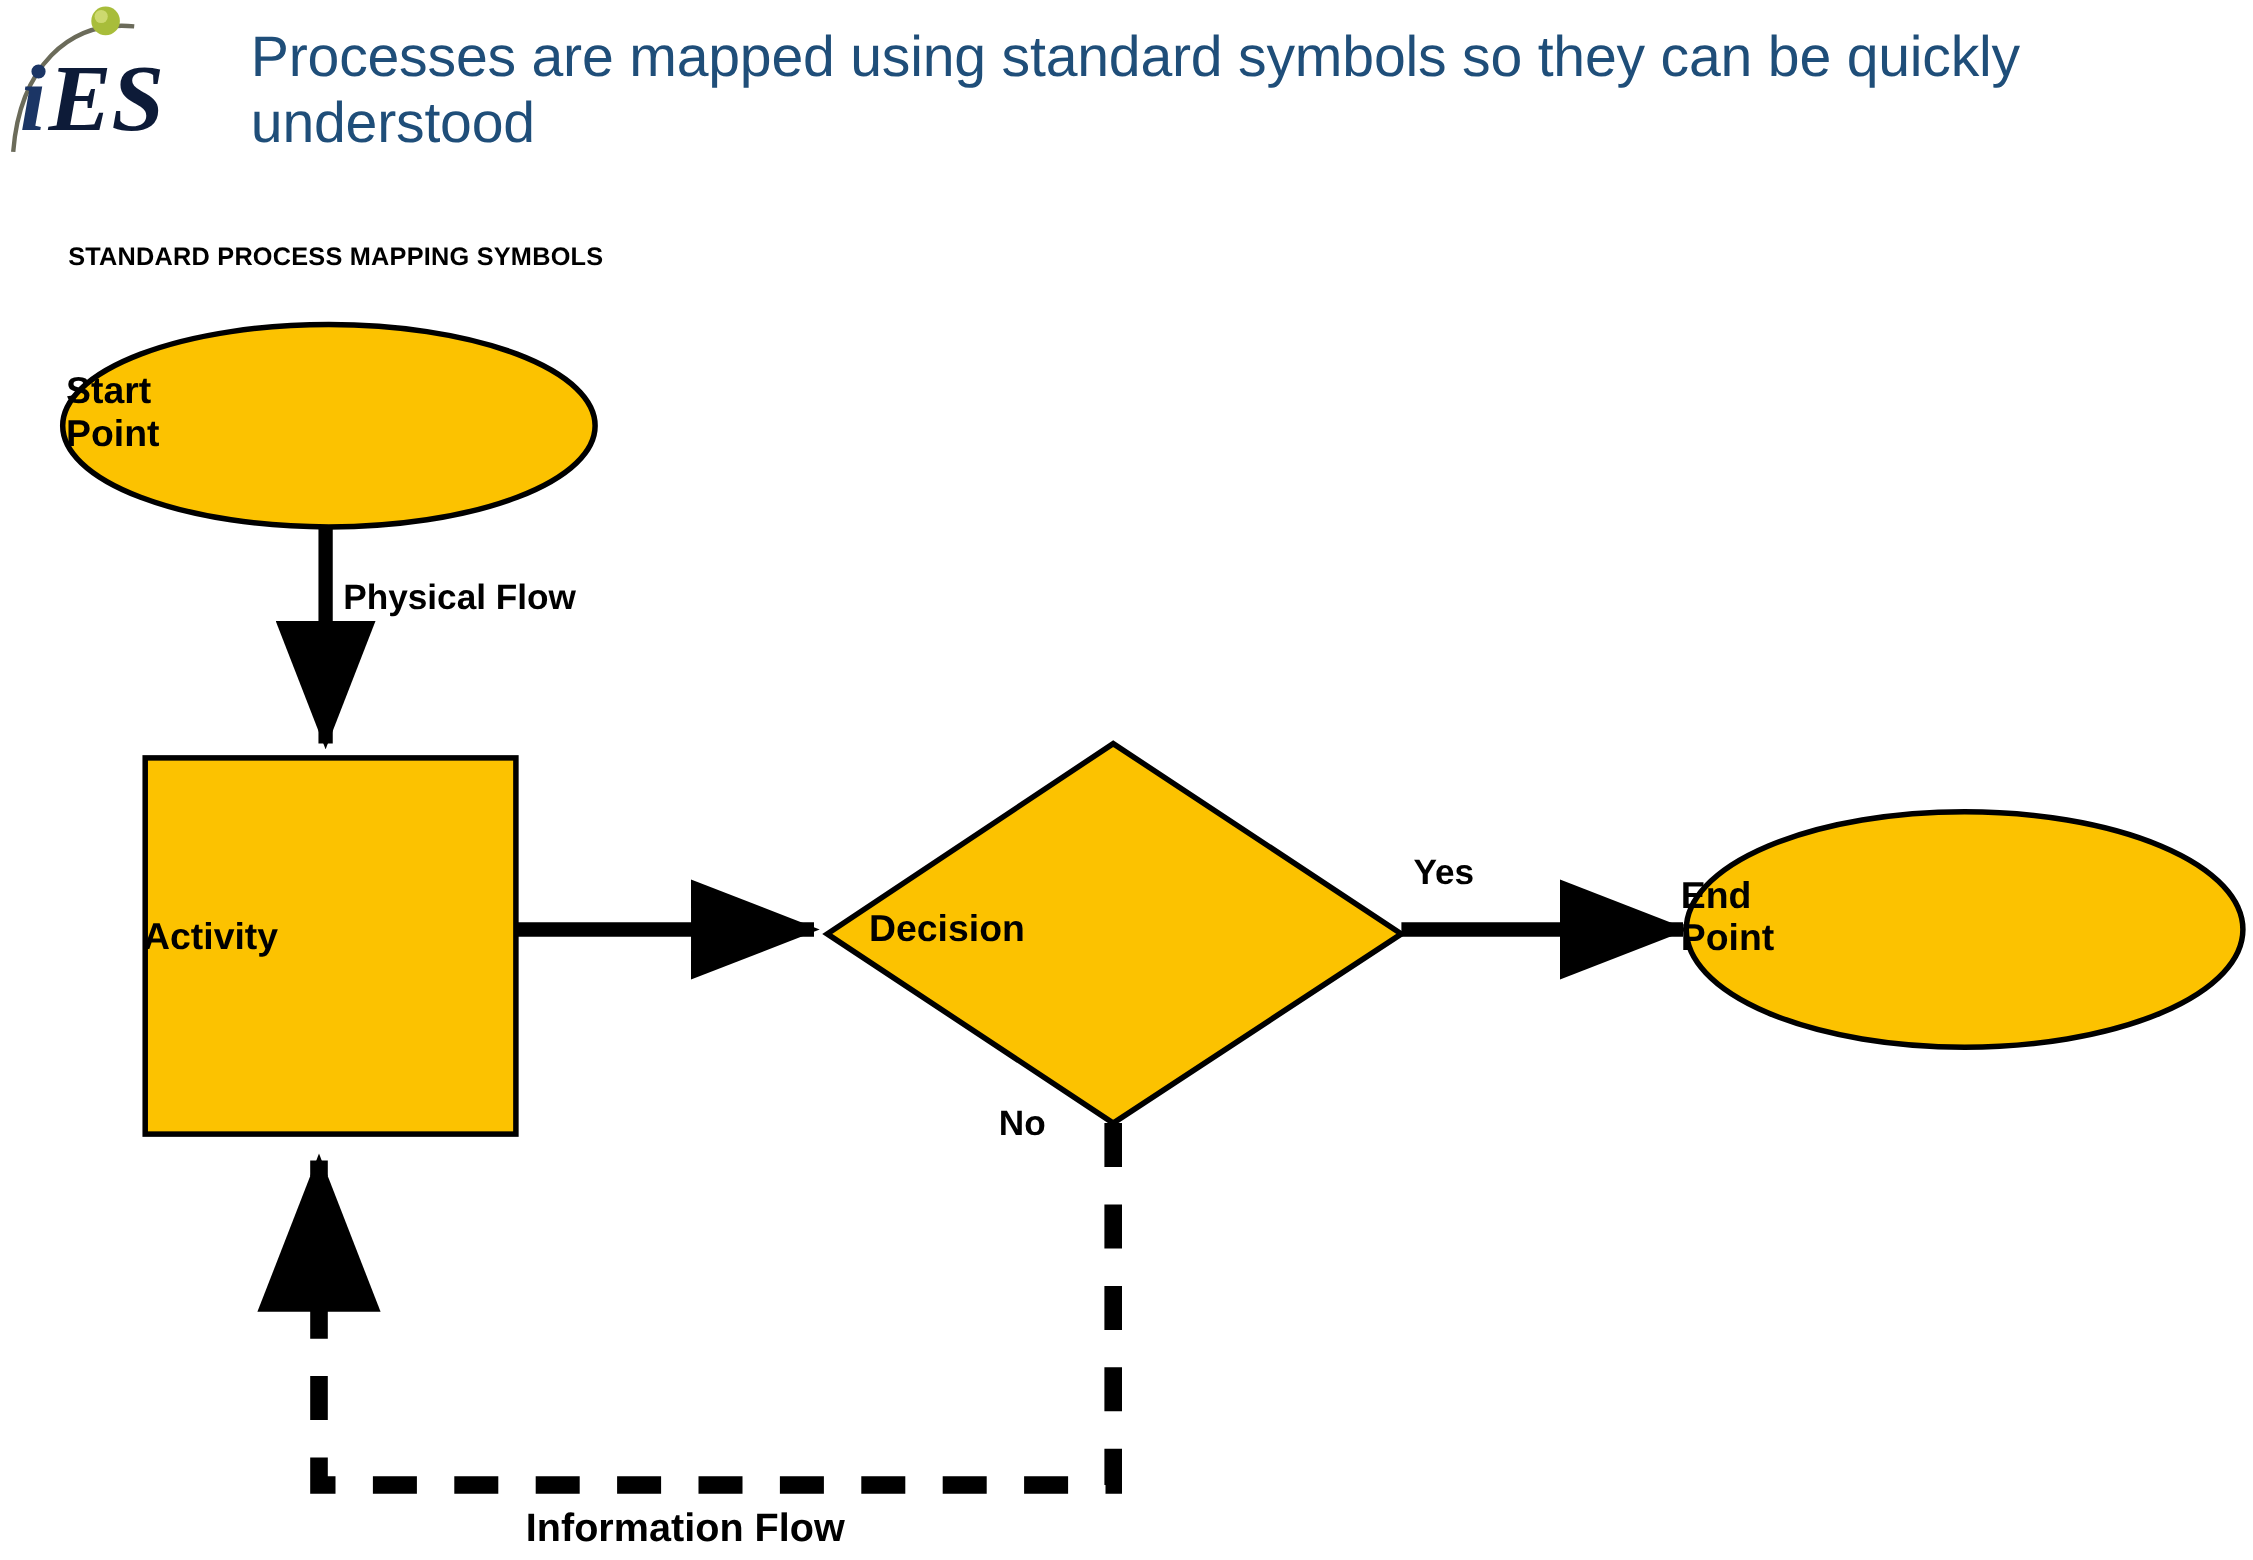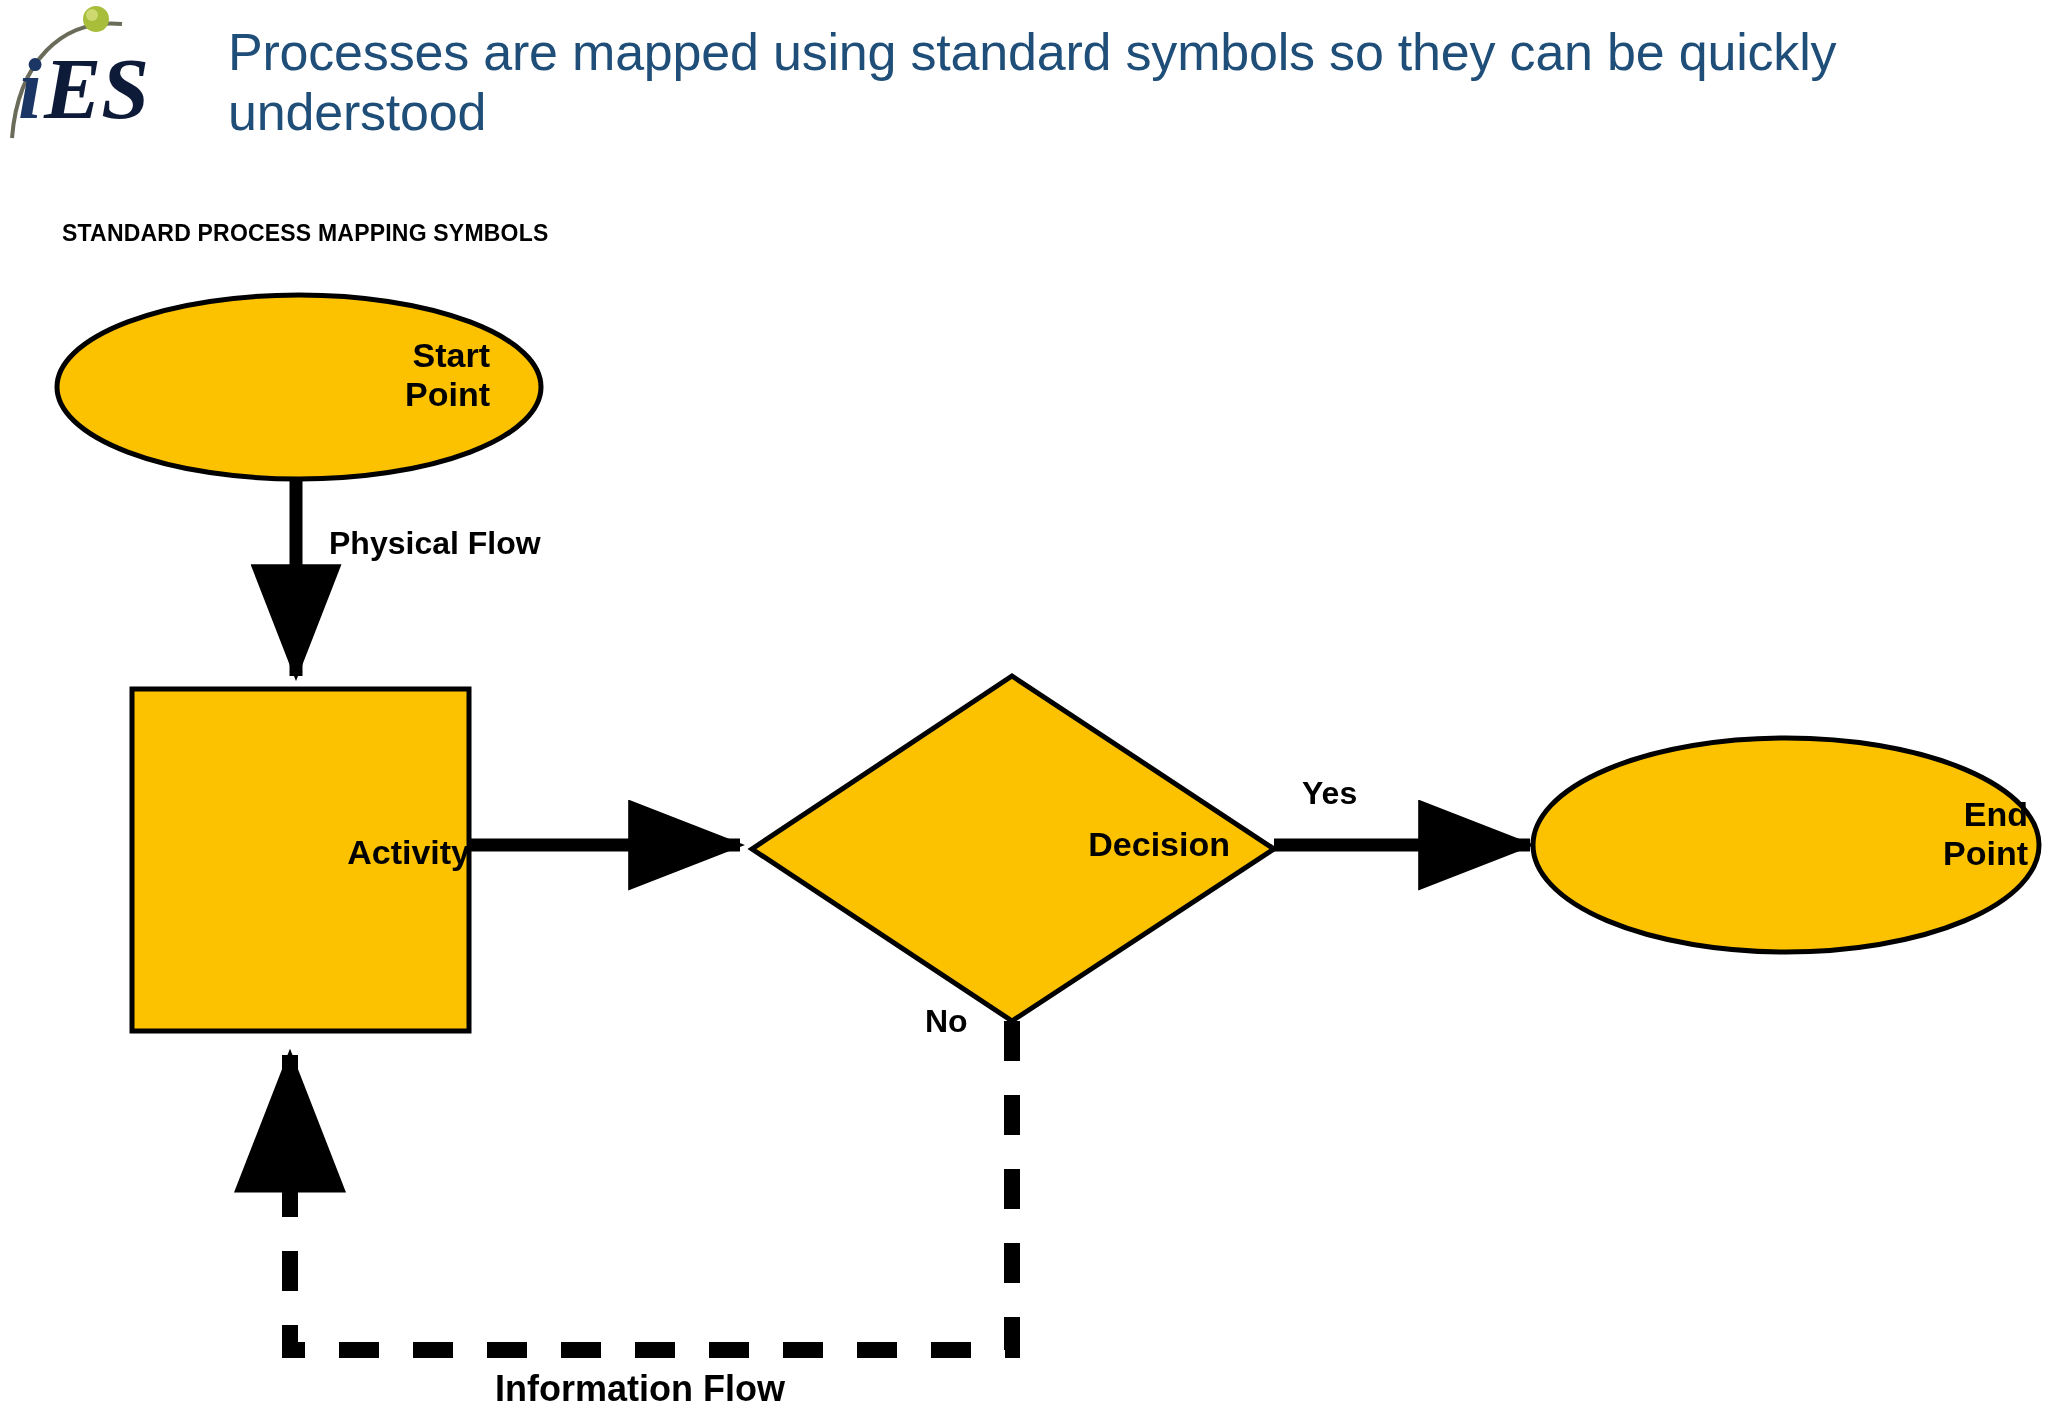--- a/index.html
+++ b/index.html
@@ -55,21 +55,21 @@
     top: 0;
     width: 2048px;
     height: 1418px;
   }
 
   
   .shape-label {
     position: absolute;
     color: #000000;
     font-weight: bold;
-    text-align: right;
+    text-align: left;
     line-height: 1.16;
     pointer-events: none;
   }
 
   #start-label {
     left: 60px;
     top: 336px;
     width: 430px;
     font-size: 34px;
   }
@@ -92,21 +92,20 @@
     font-size: 34px;
   }
 
   
   .edge-label {
     position: absolute;
     color: #000000;
     font-weight: bold;
     font-size: 32px;
     white-space: nowrap;
-    margin-left: 17px;
   }
   #label-physical-flow { left: 312px; top: 525px; }
   #label-yes          { left: 1285px; top: 775px; }
   #label-no           { left: 908px; top: 1003px; }
   #label-information-flow {
     left: 478px;
     top: 1368px;
     font-size: 36px;
   }
 

